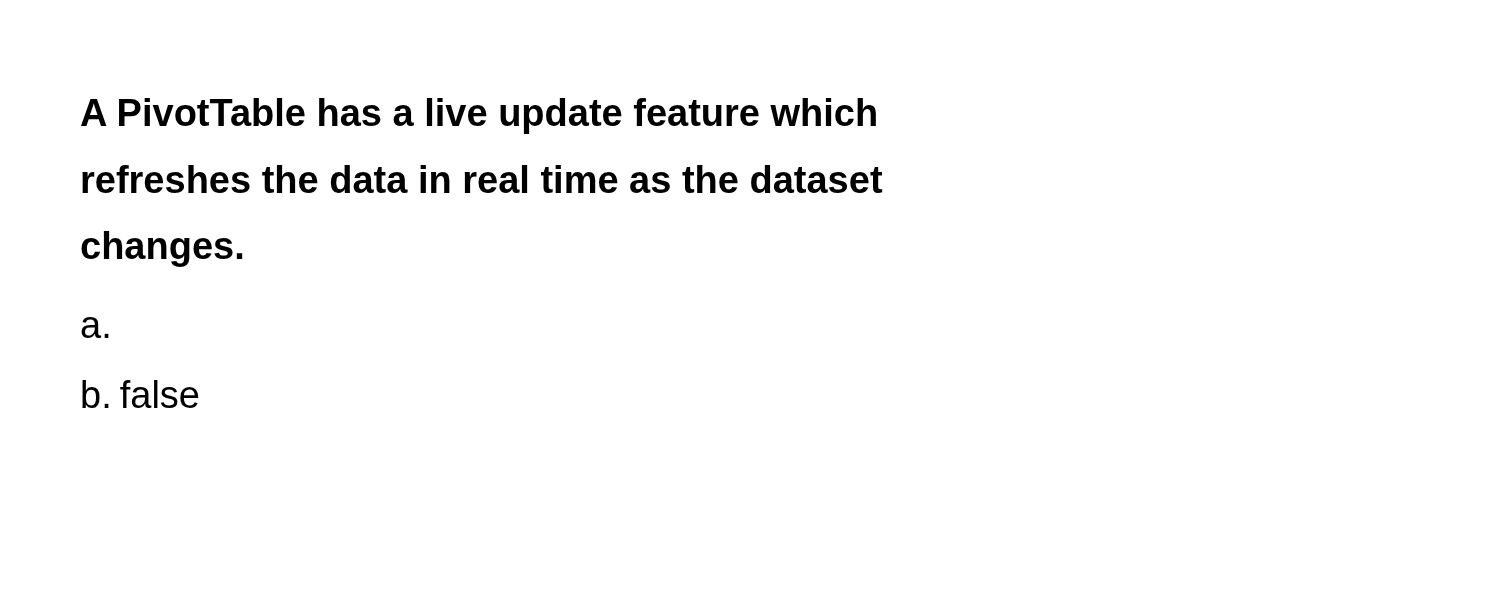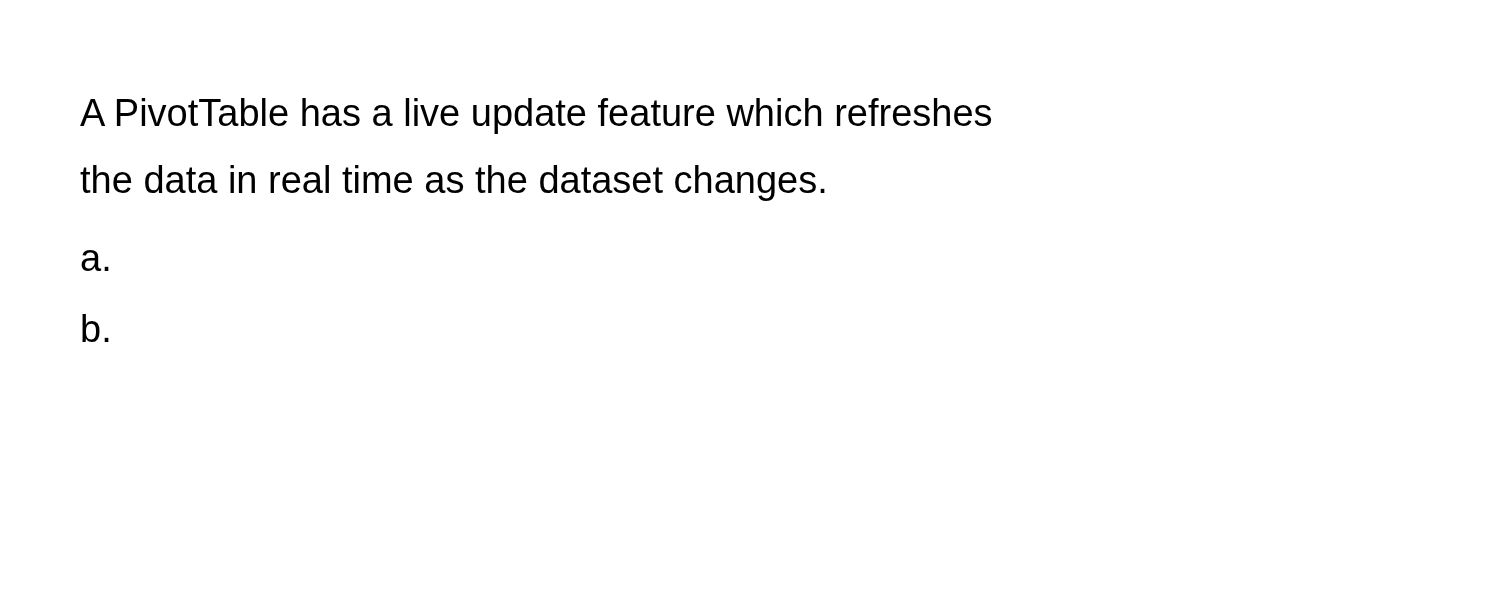--- a/index.html
+++ b/index.html
@@ -11,21 +11,21 @@
       width: 1500px;
       height: 600px;
       background: #ffffff;
       font-family: -apple-system, BlinkMacSystemFont, "Segoe UI", Helvetica, Arial, sans-serif;
       padding: 80px 80px 0 80px;
       color: #000000;
       font-size: 38px;
       line-height: 1.75;
     }
     .question-text {
-      font-weight: 400;
+      font-weight: 700;
       margin-bottom: 12px;
       max-width: 950px;
     }
     .options {
       display: flex;
       flex-direction: column;
       gap: 4px;
     }
     .option {
       display: flex;
@@ -39,14 +39,15 @@
 <body>
 
 <div class="question-text">A PivotTable has a live update feature which refreshes the data in real time as the dataset changes.</div>
 
 <div class="options">
   <div class="option">
     <span class="option-letter">a.</span>
   </div>
   <div class="option">
     <span class="option-letter">b.</span>
+    <span class="option-label">false</span>
   </div>
 </div>
 
 </body></html>

